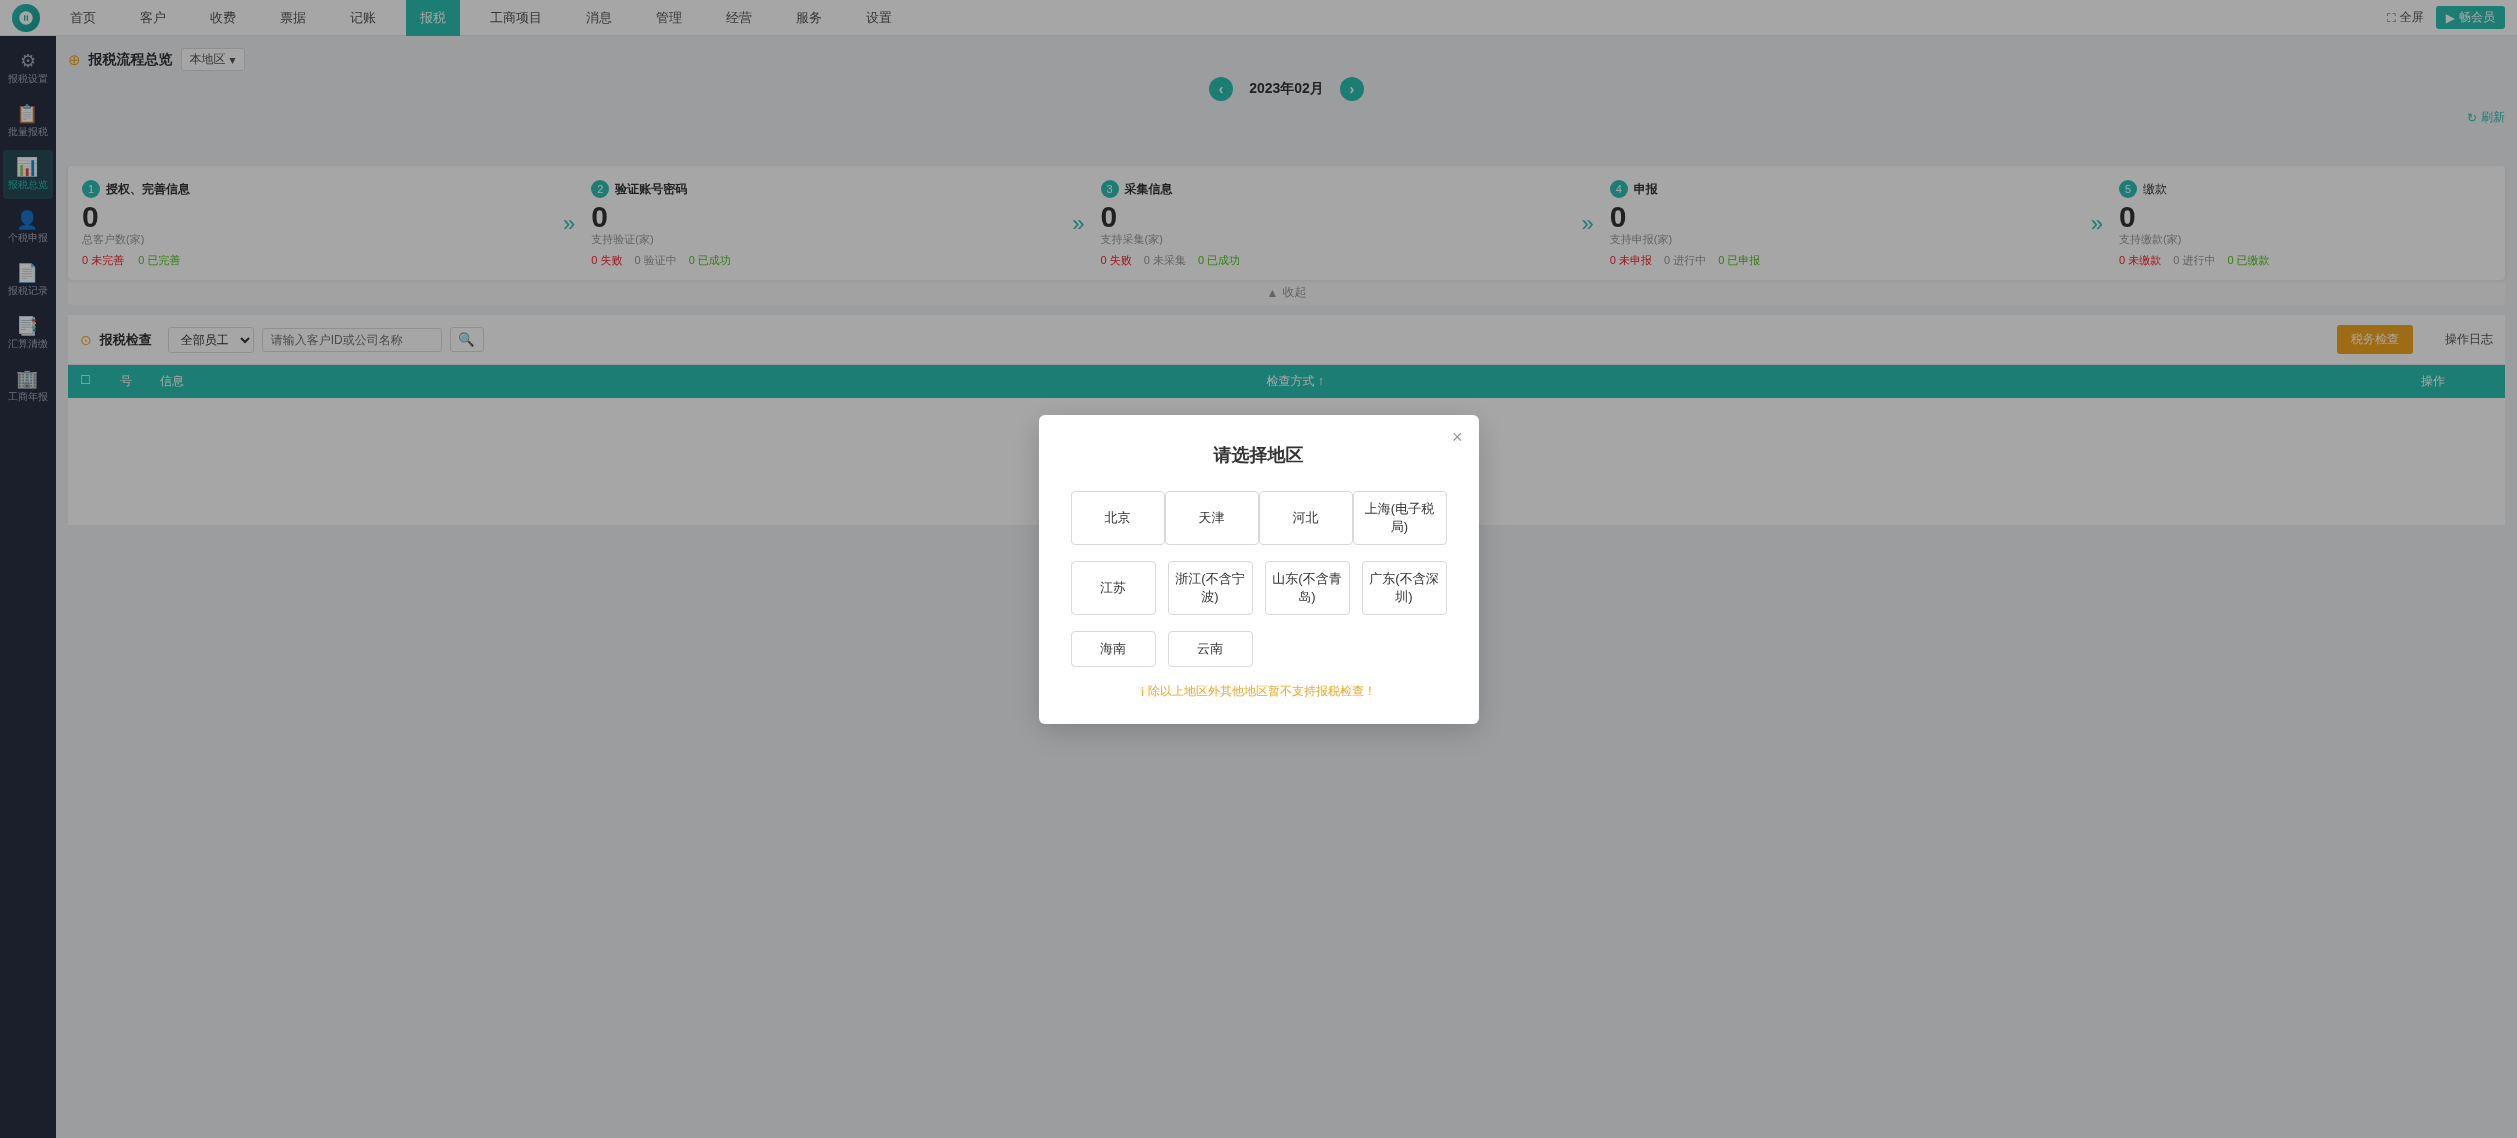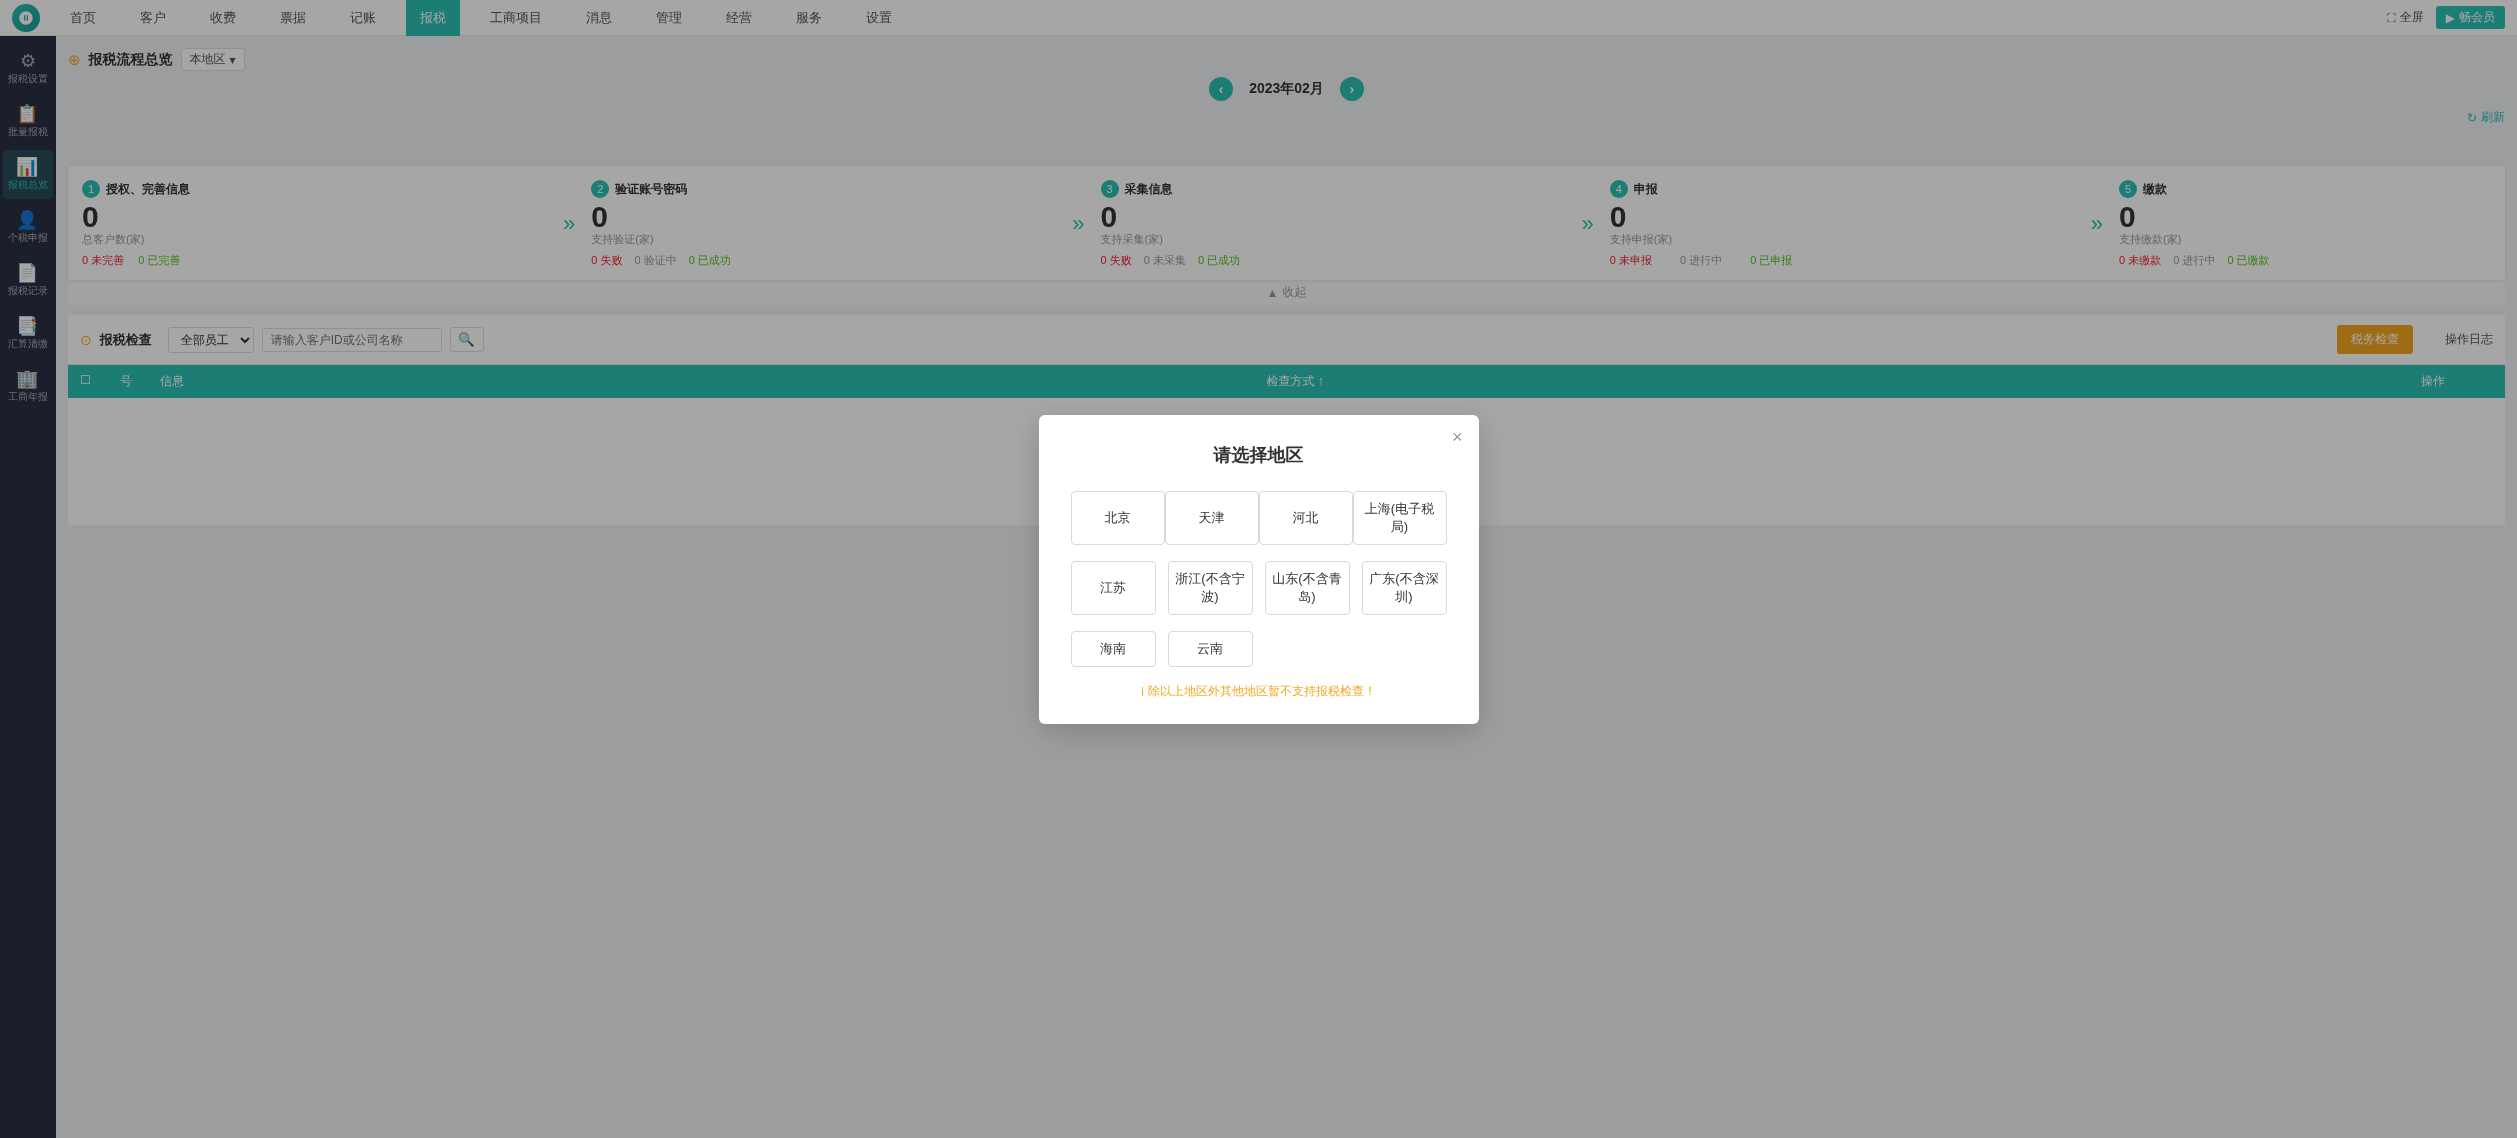--- a/index.html
+++ b/index.html
@@ -378,33 +378,33 @@
 
       <div class="arrow-between">»</div>
 
       <div class="card-group">
         <div style="display:flex;align-items:center;gap:6px;margin-bottom:4px;">
           <div style="width:18px;height:18px;border-radius:50%;background:#2bc0b4;color:white;font-size:11px;display:flex;align-items:center;justify-content:center;">4</div>
           <span style="font-size:12px;font-weight:bold;text-align:right;">申报</span>
         </div>
         <div style="font-size:30px;font-weight:bold;color:#333;line-height:1;">0</div>
         <div style="font-size:11px;color:#999;margin-bottom:6px;">支持申报(家)</div>
-        <div style="display:flex;gap:28px;font-size:11px;">
+        <div style="display:flex;gap:12px;font-size:11px;">
           <span style="color:#f5222d;"><span>0</span> <span>未申报</span></span>
           <span style="color:#999;"><span>0</span> <span>进行中</span></span>
           <span style="color:#52c41a;"><span>0</span> <span>已申报</span></span>
         </div>
       </div>
 
       <div class="arrow-between">»</div>
 
       <div class="card-group last-card-group">
         <div style="display:flex;align-items:center;gap:6px;margin-bottom:4px;">
           <div style="width:18px;height:18px;border-radius:50%;background:#2bc0b4;color:white;font-size:11px;display:flex;align-items:center;justify-content:center;">5</div>
-          <span style="font-size:12px;font-weight:bold;">缴款</span>
+          <span style="font-size:12px;font-weight:normal;">缴款</span>
         </div>
         <div style="font-size:30px;font-weight:bold;color:#333;line-height:1;">0</div>
         <div style="font-size:11px;color:#999;margin-bottom:6px;">支持缴款(家)</div>
         <div style="display:flex;gap:12px;font-size:11px;">
           <span style="color:#f5222d;"><span>0</span> <span>未缴款</span></span>
           <span style="color:#999;"><span>0</span> <span>进行中</span></span>
           <span style="color:#52c41a;"><span>0</span> <span>已缴款</span></span>
         </div>
       </div>
     </div>

